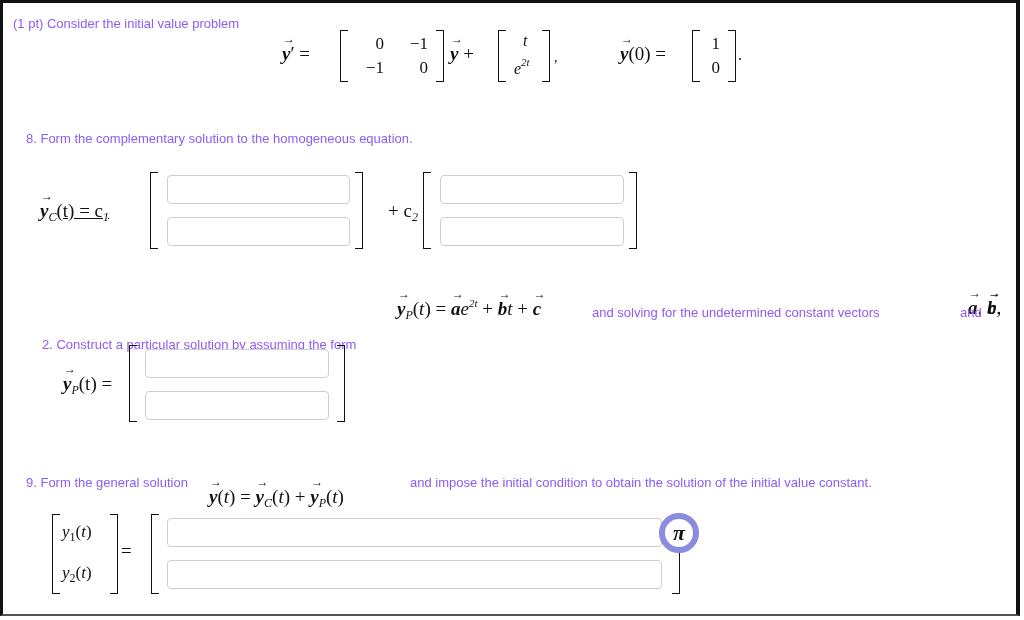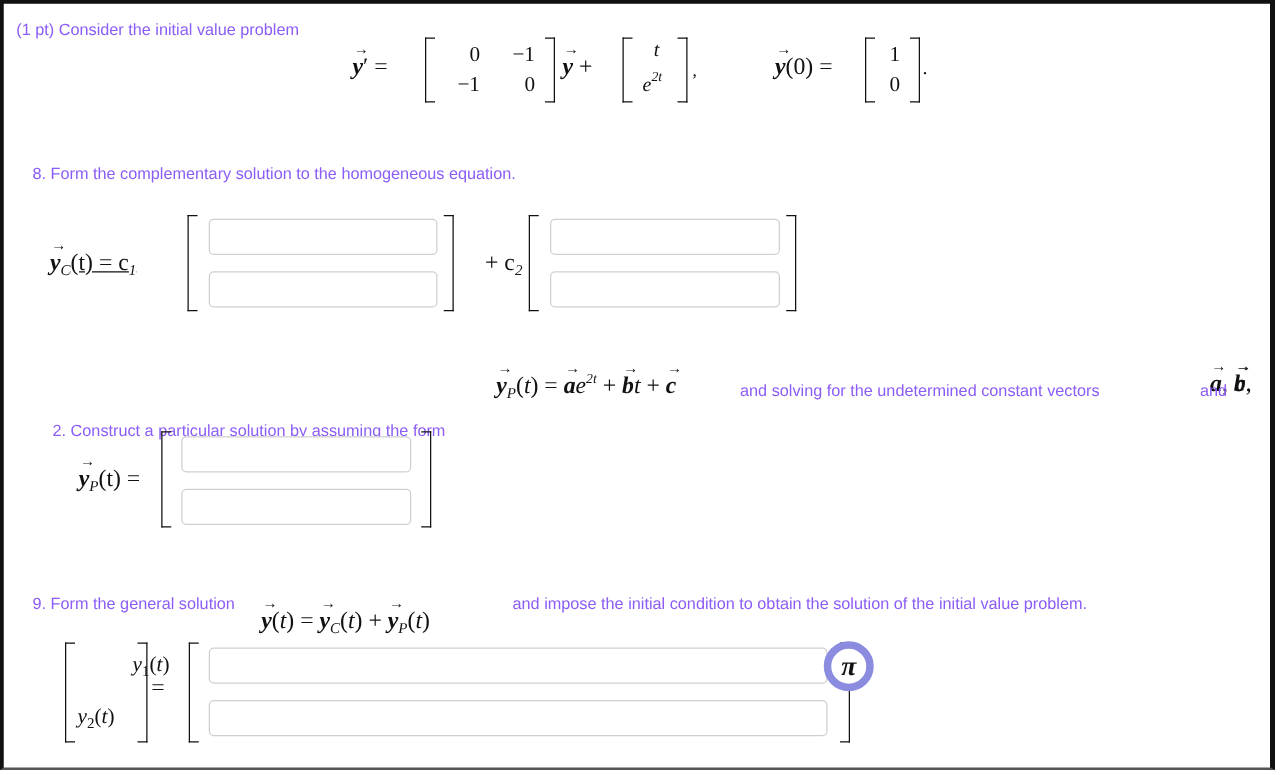--- a/index.html
+++ b/index.html
@@ -68,24 +68,24 @@
 <div class="math" style="left:988px; top:297px;"><span class="vec">c</span>.</div>
 
 <div class="math" style="left:40px; top:373px;margin-left:23px;"><span class="vec">y</span><span class="sub">P</span><span>(t) =</span></div>
 <div class="brk l" style="left:129px; top:345px; height:77px;"></div>
 <div class="inp" style="left: 145px; top: 349px; width: 184px;" contenteditable="true"></div>
 <div class="inp" style="left: 145px; top: 391px; width: 184px;" contenteditable="true"></div>
 <div class="brk r" style="left:337px; top:345px; height:77px;"></div>
 
 <div class="txt" style="left:26px; top:475px;">9. Form the general solution</div>
 <div class="math" style="left:209px; top:486px;font-family:Liberation Serif, serif;"><span class="vec">y</span>(<i>t</i>) = <span class="vec">y</span><span class="sub">C</span>(<i>t</i>) + <span class="vec">y</span><span class="sub">P</span>(<i>t</i>)</div>
-<div class="txt" style="left:410px; top:475px;">and impose the initial condition to obtain the solution of the initial value problem.</div>
+<div class="txt" style="left:410px; top:475px;">and impose the initial condition to obtain the solution of the initial value constant.</div>
 
 <div class="brk l" style="left:52px; top:514px; height:80px;"></div>
-<div class="math" style="left:62px; top:522px; font-size:17px;margin-left:44px;"><i>y</i><span class="sub" style="font-style:normal;">1</span>(<i>t</i>)</div>
+<div class="math" style="left:62px; top:522px; font-size:17px;"><i>y</i><span class="sub" style="font-style:normal;">1</span>(<i>t</i>)</div>
 <div class="math" style="left:62px; top:563px; font-size:17px;"><i>y</i><span class="sub" style="font-style:normal;">2</span>(<i>t</i>)</div>
 <div class="brk r" style="left:110px; top:514px; height:80px;"></div>
 <div class="math" style="left:121px; top:540px;">=</div>
 <div class="brk l" style="left:151px; top:514px; height:80px;"></div>
 <div class="inp" style="left: 167px; top: 518px; width: 495px;" contenteditable="true"></div>
 <div class="inp" style="left: 167px; top: 560px; width: 495px;" contenteditable="true"></div>
 <div class="brk r" style="left:672px; top:514px; height:80px;"></div>
 <div class="pi-btn">π</div>
 
 </body></html>

